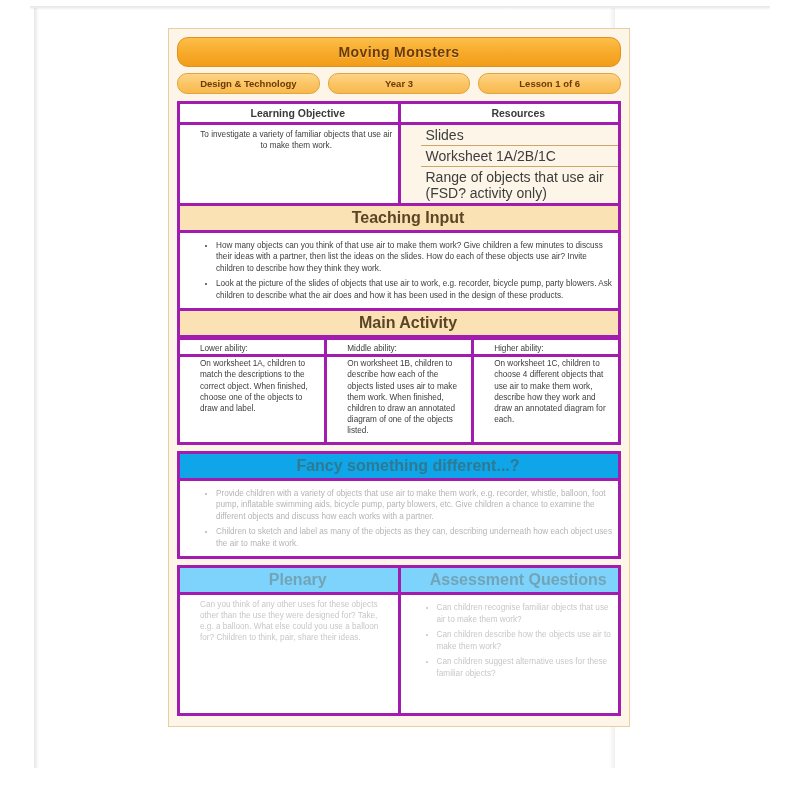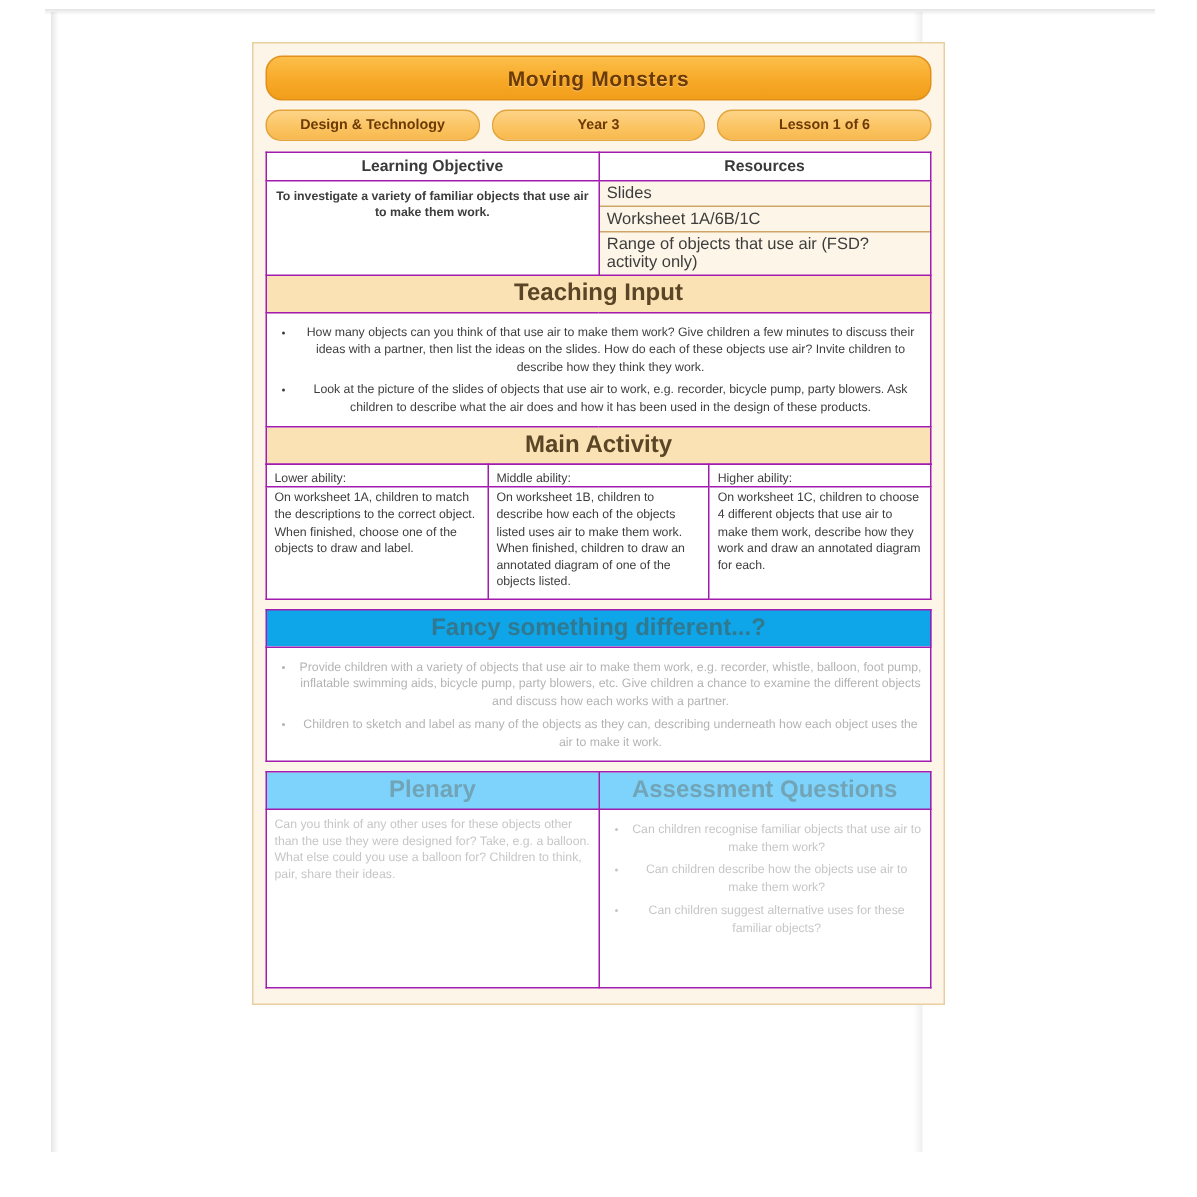--- a/index.html
+++ b/index.html
@@ -81,22 +81,23 @@
     padding: 4px 2px;
   }
 
   table.grid {
     width: 100%;
     border-collapse: collapse;
     margin-top: 7px;
     table-layout: fixed;
   }
   table.grid td, table.grid th {
-    border: 1px solid #a21caf;
+    border: 3px solid #a21caf;
     vertical-align: top;
+    padding-left: 20px;
   }
 
   .section-head {
     background: #fbe2b4;
     text-align: center;
     font-weight: bold;
     font-size: 16px;
     color: #5a4526;
     padding: 3px 2px;
   }
@@ -114,30 +115,29 @@
     color: #3d3d3d;
     padding: 4px 5px;
     line-height: 1.35;
   }
   .cell.center {
     text-align: center;
   }
   .res-line {
     border-bottom: 1px solid #cfa56a;
     padding: 2px 5px;
-    font-size: 11px;
+    font-size: 14px;
     color: #3d3d3d;
   }
   .res-line:last-child { border-bottom: none; }
   .res-wrap { padding: 0; }
 
   ul.bullets {
     margin: 3px 0 3px 0;
     padding-left: 16px;
-    text-align: center;
   }
   ul.bullets li {
     font-size: 8.2px;
     line-height: 1.4;
     color: #3d3d3d;
     margin-bottom: 4px;
   }
   ul.bullets li:last-child { margin-bottom: 0; }
 
   .ability-label {
@@ -183,24 +183,24 @@
       <colgroup>
         <col style="width:50%">
         <col style="width:50%">
       </colgroup>
       <tbody>
           <tr>
         <td class="col-head">Learning Objective</td>
         <td class="col-head">Resources</td>
       </tr>
       <tr>
-        <td class="cell center" style="height:42px;font-weight:bold;">To investigate a variety of familiar objects that use air to make them work.</td>
+        <td class="cell center" style="height:42px;">To investigate a variety of familiar objects that use air to make them work.</td>
         <td class="res-wrap">
           <div class="res-line">Slides</div>
-          <div class="res-line">Worksheet 1A/6B/1C</div>
+          <div class="res-line">Worksheet 1A/2B/1C</div>
           <div class="res-line">Range of objects that use air (FSD? activity only)</div>
         </td>
       </tr>
       <tr>
         <td class="section-head" colspan="2">Teaching Input</td>
       </tr>
       <tr>
         <td class="cell" colspan="2">
           <ul class="bullets">
             <li>How many objects can you think of that use air to make them work? Give children a few minutes to discuss their ideas with a partner, then list the ideas on the slides. How do each of these objects use air? Invite children to describe how they think they work.</li>

